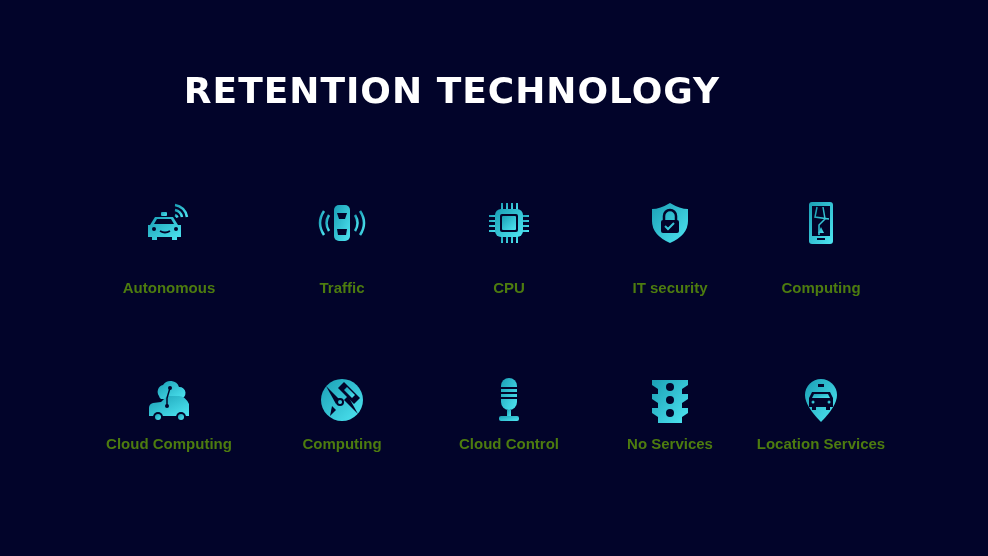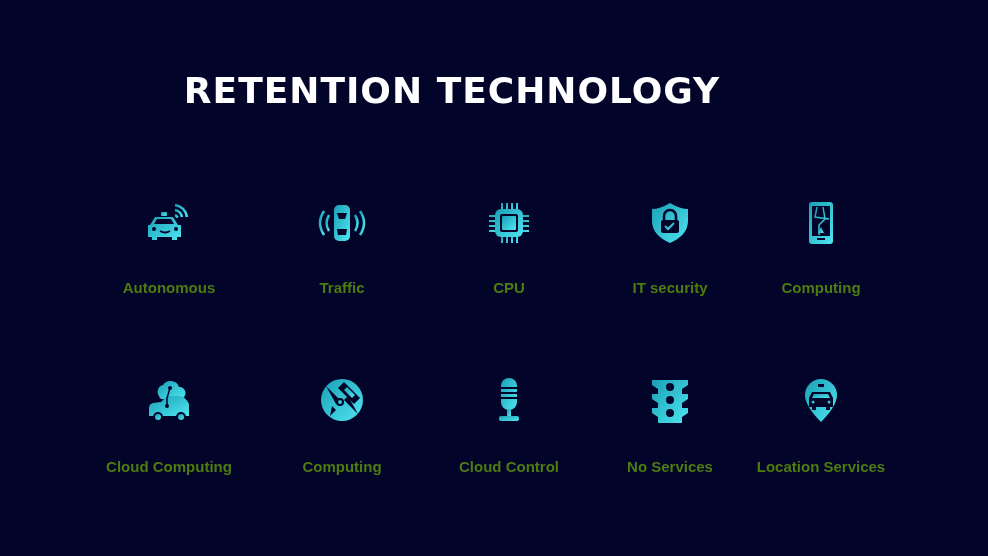--- a/index.html
+++ b/index.html
@@ -18,21 +18,21 @@
   .item { position:absolute; width:170px; margin-left:-85px; text-align:center; }
   .icon { position:absolute; left:50%; width:48px; height:48px; margin-left:-24px; }
   .icon svg { width:48px; height:48px; display:block; }
   .label {
     position:absolute; left:0; width:170px; text-align:center;
     color:#4d7c0f; font-weight:bold; font-size:15px;
   }
   .row1 .icon { top:199px; }
   .row1 .label { top:279px; }
   .row2 .icon { top:376px; }
-  .row2 .label { top:458px; }
+  .row2 .label { top:435px; }
 </style>
 </head>
 <body>
 
 <svg width="0" height="0" style="position:absolute">
   <defs>
     <linearGradient id="g" x1="0" y1="0" x2="1" y2="1">
       <stop offset="0" stop-color="#1a9fb5"></stop>
       <stop offset="1" stop-color="#4fe6f2"></stop>
     </linearGradient>

